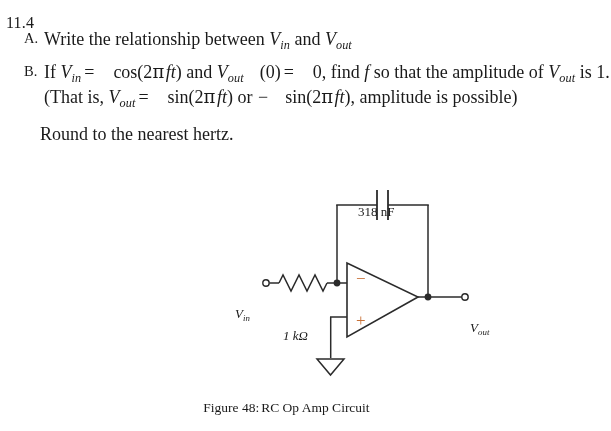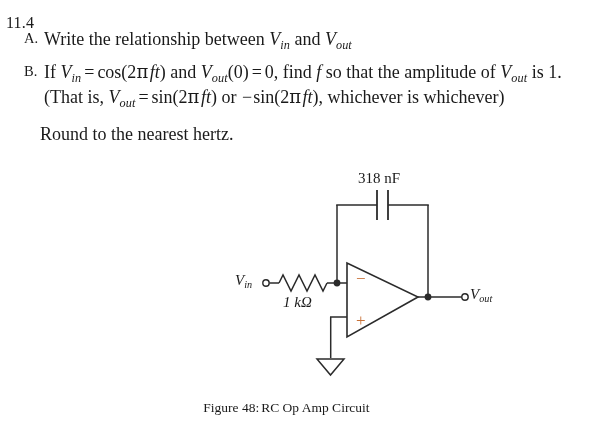--- a/index.html
+++ b/index.html
@@ -49,42 +49,43 @@
   .mi { font-style: italic; }
   .mvar { font-style: italic; }
   sub.sub {
     font-style: italic;
     font-size: 0.68em;
     vertical-align: baseline;
     position: relative;
     top: 0.32em;
     letter-spacing: 0.1px;
   }
-  .up { font-style: normal; }
+  .up { font-style: normal; margin-left: 16px; }
   .op { font-style: normal; padding: 0 1px; }
   .eq { font-style: normal; padding: 0 3px; }
   .pi { font-style: normal; font-family: "DejaVu Serif", serif; }
 
   
   #figure-area {
     position: absolute;
     left: 0;
     top: 150px;
     width: 611px;
     height: 281px;
   }
   #circuit-svg {
     position: absolute;
     left: 0;
     top: 0;
   }
   .fig-label {
     position: absolute;
-    font-size: 15px;
+    font-size: 13px;
     white-space: nowrap;
+    margin-top: 34px;
   }
   #cap-value   { left: 358px; top: 20px; }
   #res-value   { left: 283px; top: 144px; font-style: italic; }
   #vin-label   { left: 235px; top: 122px; }
   #vout-label  { left: 470px; top: 136px; }
 
   #figure-caption {
     position: absolute;
     left: 0;
     top: 250px;
@@ -119,21 +120,21 @@
   <span>so that the amplitude of</span>
   <span class="mvar"><span>V</span><sub class="sub">out</sub></span>
   <span>is 1.</span>
 </div>
 
 <div class="item" id="item-b-line2">
   <span>(That is,</span>
   <span class="mvar"><span>V</span><sub class="sub">out</sub></span><span class="eq">=</span><span class="up"><span style="font-style:normal">sin(2</span><span class="pi">π</span><span class="mi"> f</span><span class="mi">t</span><span style="font-style:normal">)</span></span>
   <span>or</span>
   <span class="op">−</span><span class="up"><span style="font-style:normal">sin(2</span><span class="pi">π</span><span class="mi"> f</span><span class="mi">t</span><span style="font-style:normal">),</span></span>
-  <span>whichever is whichever)</span>
+  <span>amplitude is possible)</span>
 </div>
 
 <div class="item" id="item-b-line3">Round to the nearest hertz.</div>
 
 <div id="figure-area">
 
   <svg id="circuit-svg" width="611" height="250" viewBox="0 0 611 250">
 
     <circle cx="266" cy="133" r="3.2" fill="#ffffff" stroke="#2b2b2b" stroke-width="1.4"></circle>
     <line x1="269.5" y1="133" x2="279" y2="133" stroke="#2b2b2b" stroke-width="1.5"></line>

